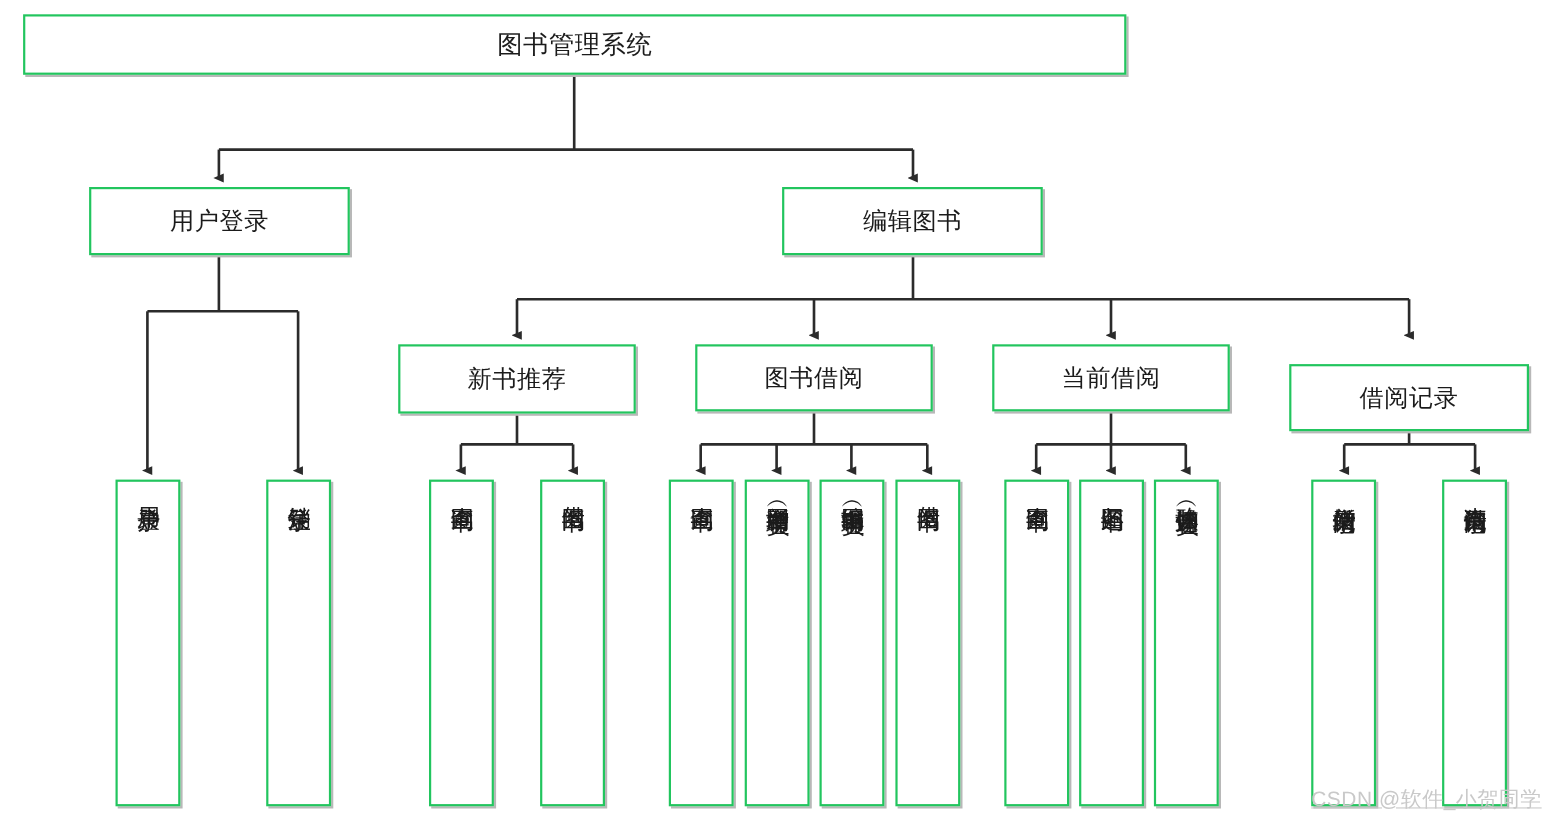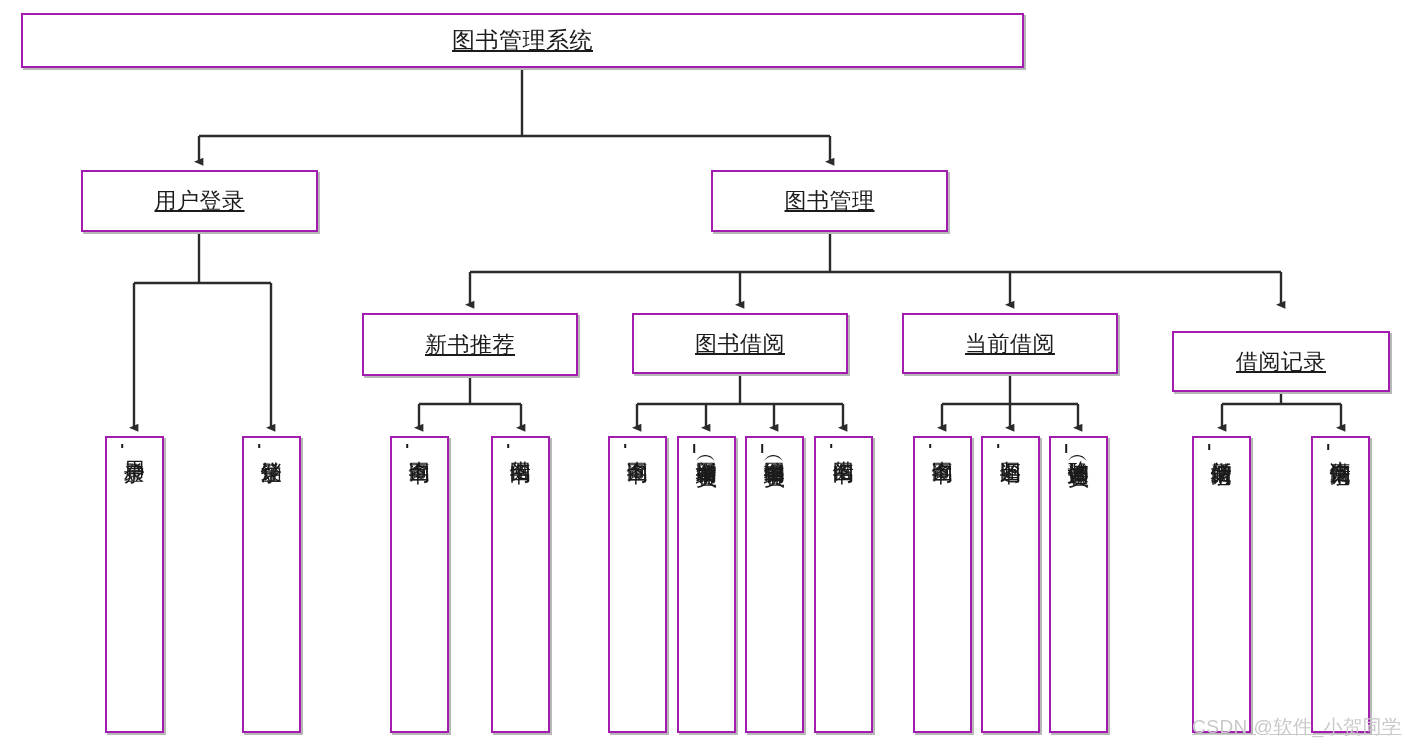--- a/index.html
+++ b/index.html
@@ -23,27 +23,26 @@
     left: 0;
     top: 0;
     width: 1405px;
     height: 747px;
     pointer-events: none;
   }
   .node {
     position: absolute;
     box-sizing: border-box;
     background: #ffffff;
-    border: 2px solid #a21caf;
+    border: 2px solid #22c55e;
     display: flex;
     align-items: center;
     justify-content: center;
     color: #1b1b1b;
     z-index: 2;
-    text-decoration: underline;
   }
   .node.shadowed {
     box-shadow: 2px 2px 0 0 #b8b8b8;
   }
   .node-label {
     display: block;
     text-align: center;
     line-height: 1.15;
     white-space: nowrap;
   }
@@ -138,21 +137,21 @@
   </svg>
 
   <div class="node horiz root shadowed" style="left:21px; top:13px; width:1003px; height:55px;">
     <span class="node-label">图书管理系统</span>
   </div>
 
   <div class="node horiz shadowed" style="left:81px; top:170px; width:237px; height:62px;">
     <span class="node-label">用户登录</span>
   </div>
   <div class="node horiz shadowed" style="left:711px; top:170px; width:237px; height:62px;">
-    <span class="node-label">图书管理</span>
+    <span class="node-label">编辑图书</span>
   </div>
 
   <div class="node horiz shadowed" style="left:362px; top:313px; width:216px; height:63px;">
     <span class="node-label">新书推荐</span>
   </div>
   <div class="node horiz shadowed" style="left:902px; top:313px; width:216px; height:61px;">
     <span class="node-label">当前借阅</span>
   </div>
   <div class="node horiz shadowed" style="left:632px; top:313px; width:216px; height:61px;">
     <span class="node-label">图书借阅</span>

